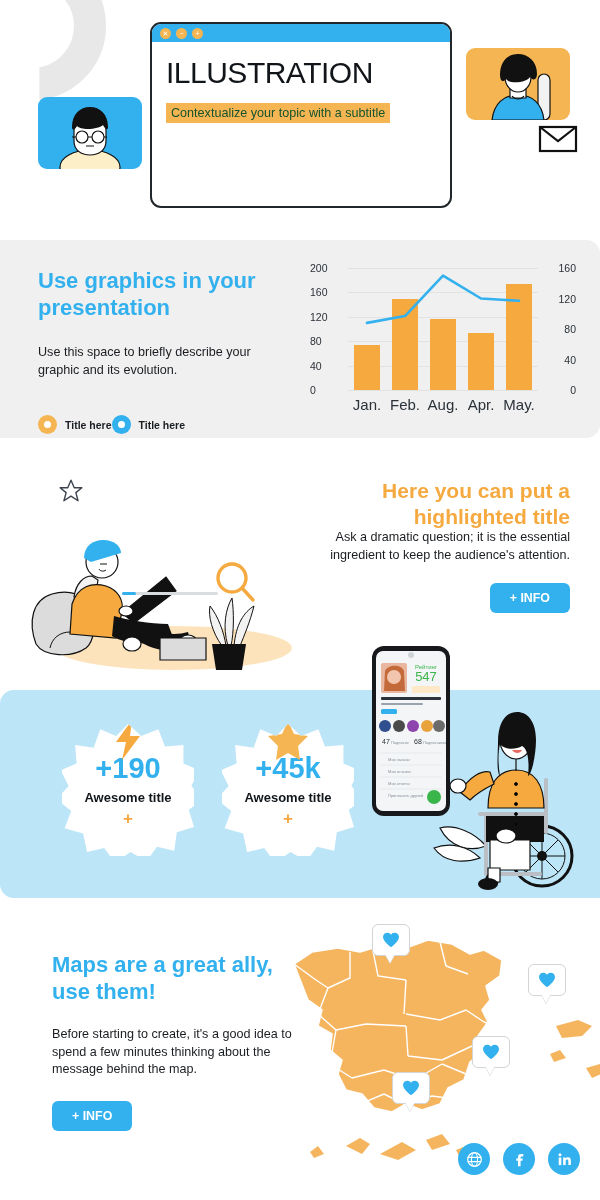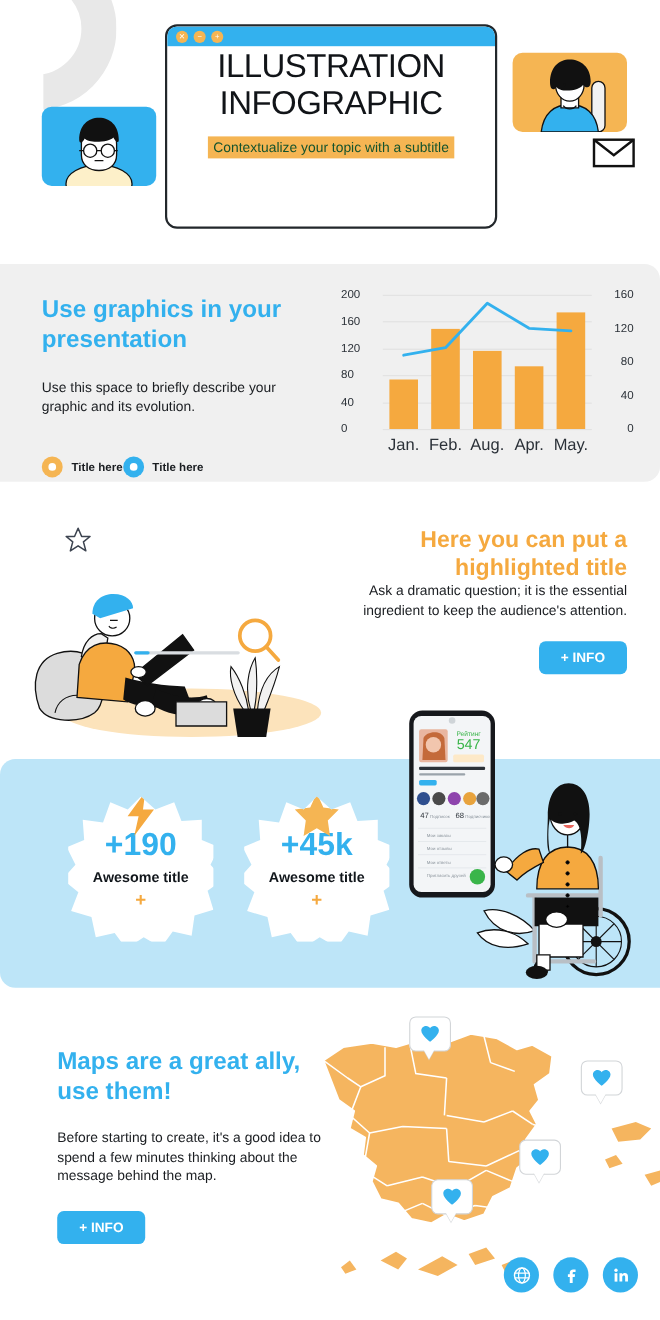--- a/index.html
+++ b/index.html
@@ -23,21 +23,21 @@
   .av-right { left:466px; top:48px; width:104px; height:72px; background:#f5b553; }
 
   .browser {
     position:absolute; left:150px; top:22px; width:302px; height:186px;
     background:#fff; border:2.2px solid #22272b; border-radius:11px; overflow:hidden;
   }
   .br-bar { height:18px; background:#33b1ee; display:flex; align-items:center; gap:5px; padding-left:8px; }
   .br-dot { width:11px; height:11px; border-radius:50%; background:#f5b553;
             display:flex; align-items:center; justify-content:center;
             font-size:7px; color:#fff; line-height:1; }
-  .br-body { padding:2px 14px 0; text-align:center; }
+  .br-body { padding:14px 14px 0; text-align:left; }
   .br-title {
     font-size:30px; font-weight:400; letter-spacing:-0.5px;
     line-height:1.12; color:#111418;
   }
   .br-sub {
     display:inline-block; margin-top:13px; background:#f5b553;
     color:#14532d; font-size:12.6px; padding:3px 5px; white-space:nowrap;
   }
   .envelope { position:absolute; left:538px; top:124px; width:40px; height:30px; }
 
@@ -154,21 +154,20 @@
     </div>
 
     <div class="browser">
       <div class="br-bar">
         <span class="br-dot">✕</span>
         <span class="br-dot">−</span>
         <span class="br-dot">+</span>
       </div>
       <div class="br-body">
         <div class="br-title">ILLUSTRATION</div>
-        <div class="br-title">INFOGRAPHIC</div>
         <div class="br-sub">Contextualize your topic with a subtitle</div>
       </div>
     </div>
 
     <div class="avatar-card av-right">
       <svg viewBox="0 0 104 72" width="104" height="72">
         <rect x="72" y="26" width="12" height="46" rx="6" fill="#f2f2f2" stroke="#111" stroke-width="1.2"></rect>
         <path d="M26 72c2-17 12-25 26-25s24 8 26 25z" fill="#33b1ee" stroke="#111" stroke-width="1.2"></path>
         <path d="M44 36h16v14H44z" fill="#fff" stroke="#111" stroke-width="1.2"></path>
         <ellipse cx="52" cy="29" rx="13" ry="15" fill="#fff" stroke="#111" stroke-width="1.2"></ellipse>

